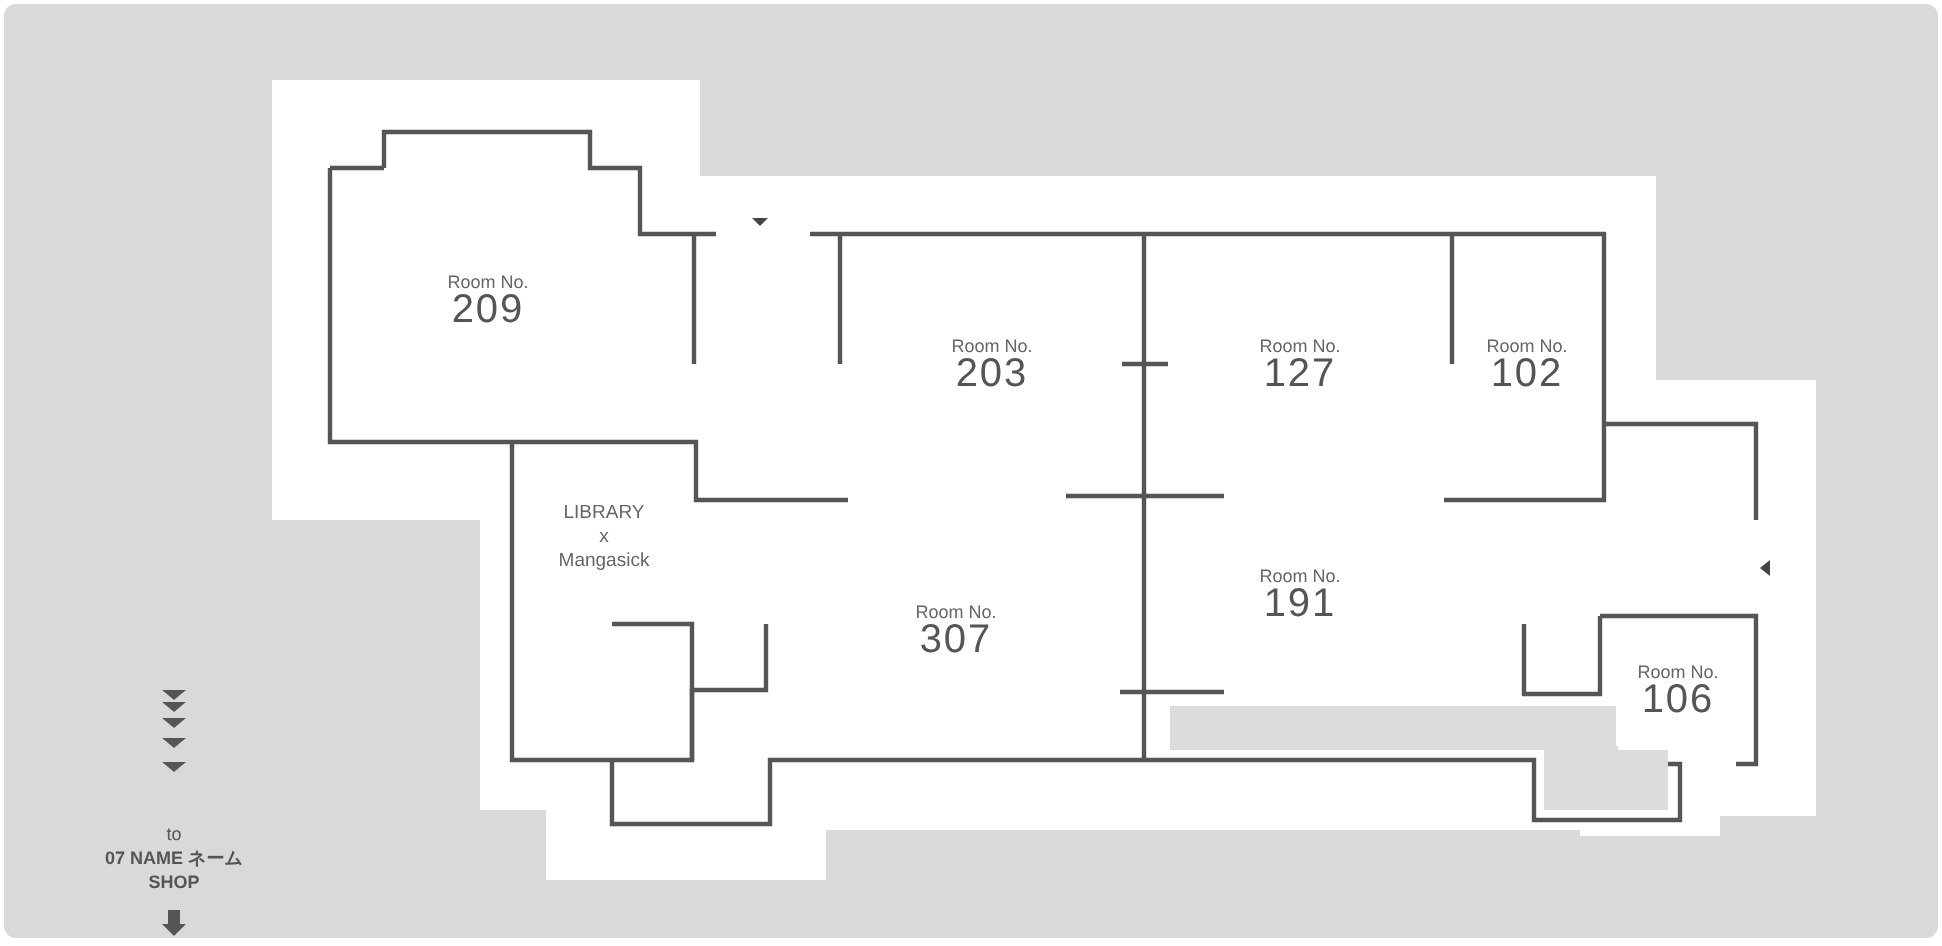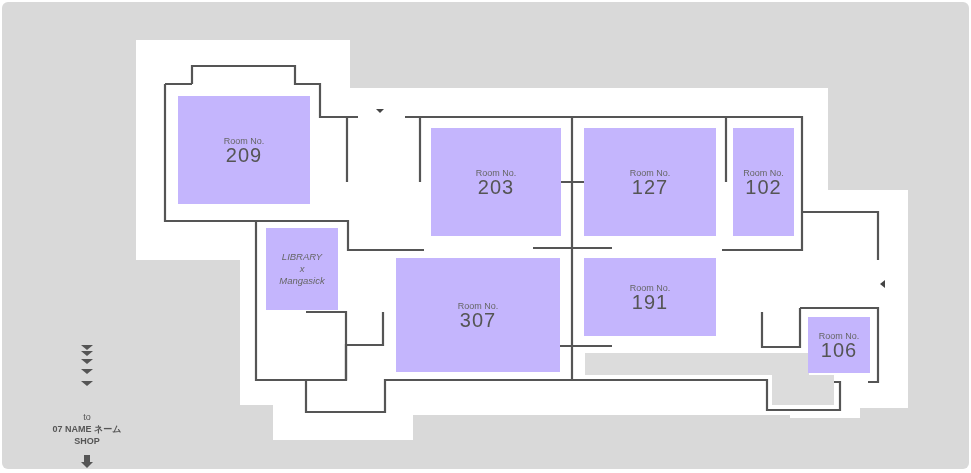--- a/index.html
+++ b/index.html
@@ -1,19 +1,19 @@
 <!DOCTYPE html>
 <html><head>
   <meta charset="utf-8">
   <style>
     html, body { margin: 0; padding: 0; background: #ffffff; }
     body { width: 971px; height: 473px; overflow: hidden; font-family: "Liberation Sans", sans-serif; }
     .frame { position: absolute; left: 2px; top: 2px; width: 967px; height: 467px; background: #d9d9d9; border-radius: 6px; overflow: hidden; }
     svg { position: absolute; left: 0; top: 0; }
-    .room { position: absolute; background: #c4b5fd; color: #555; text-align: center; display: flex; flex-direction: column; justify-content: center; align-items: center; }
+    .room { position: absolute; background: #ffffff; color: #555; text-align: center; display: flex; flex-direction: column; justify-content: center; align-items: center; }
     .room .lbl { font-size: 9px; color: #666; line-height: 11px; }
     .room .num { font-size: 20px; color: #555; letter-spacing: 1px; line-height: 17px; }
     .room.lib .lbl { font-size: 9.5px; line-height: 12px; color: #666; }
     .arrow-tri { position: absolute; width: 0; height: 0; }
     .exit { position: absolute; left: 30px; top: 343px; width: 110px; text-align: center; color: #444; }
     .chev { width: 0; height: 0; margin: 0 auto; border-left: 6px solid transparent; border-right: 6px solid transparent; border-top: 5px solid #555; }
     .exit-text { font-size: 9px; font-weight: bold; line-height: 12px; color: #555; margin-top: 25px; }
     .exit-text .to { font-weight: normal; }
     .down-arrow { margin: 8px auto 0; width: 12px; height: 14px; position: relative; }
     .down-arrow .stem { position: absolute; left: 3px; top: 0; width: 6px; height: 7px; background: #555; }
@@ -66,21 +66,21 @@
     <span class="num">203</span>
   </div>
   <div class="room" style="left:582px;top:126px;width:132px;height:108px;">
     <span class="lbl">Room No.</span>
     <span class="num">127</span>
   </div>
   <div class="room" style="left:731px;top:126px;width:61px;height:108px;">
     <span class="lbl">Room No.</span>
     <span class="num">102</span>
   </div>
-  <div class="room lib" style="left:264px;top:226px;width:72px;height:82px;font-style:italic;">
+  <div class="room lib" style="left:264px;top:226px;width:72px;height:82px;">
     <span class="lbl">LIBRARY</span>
     <span class="lbl">x</span>
     <span class="lbl">Mangasick</span>
   </div>
   <div class="room" style="left:394px;top:256px;width:164px;height:114px;">
     <span class="lbl">Room No.</span>
     <span class="num">307</span>
   </div>
   <div class="room" style="left:582px;top:256px;width:132px;height:78px;">
     <span class="lbl">Room No.</span>

